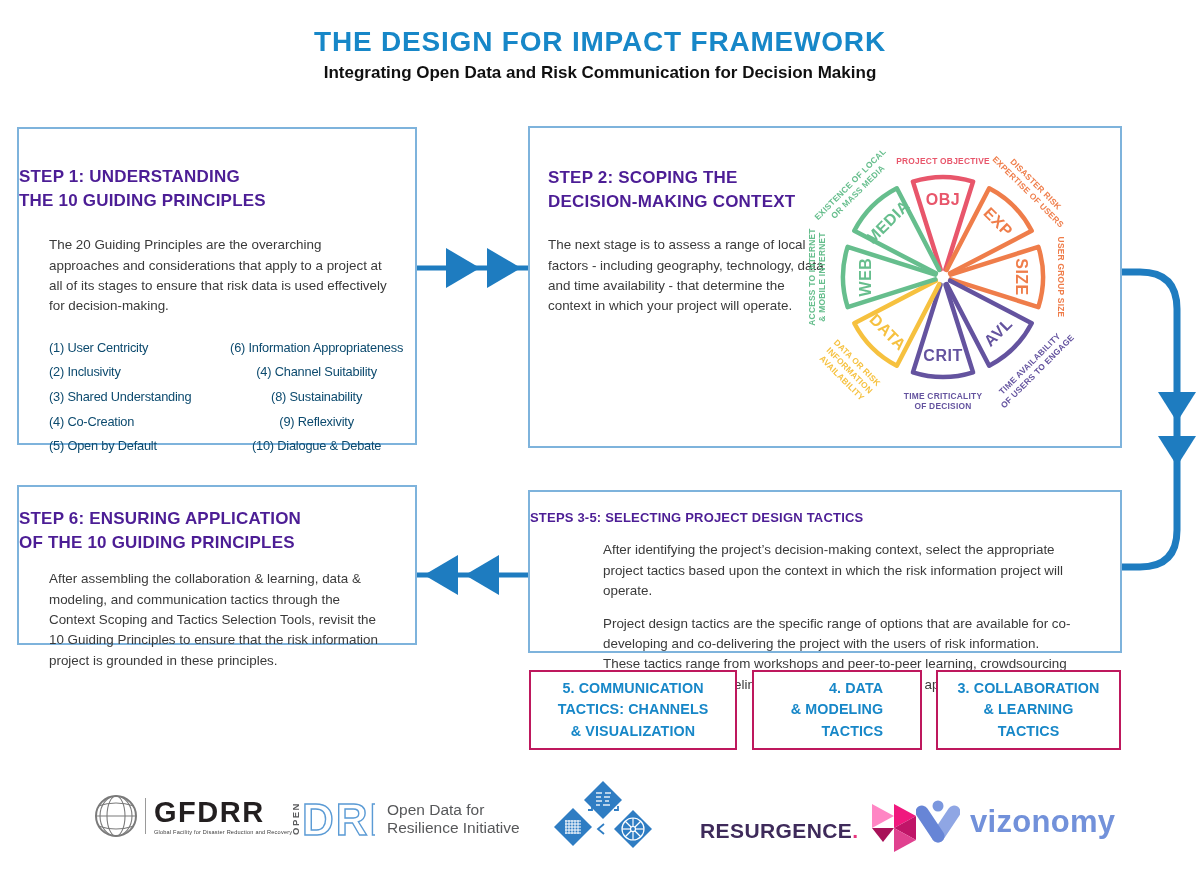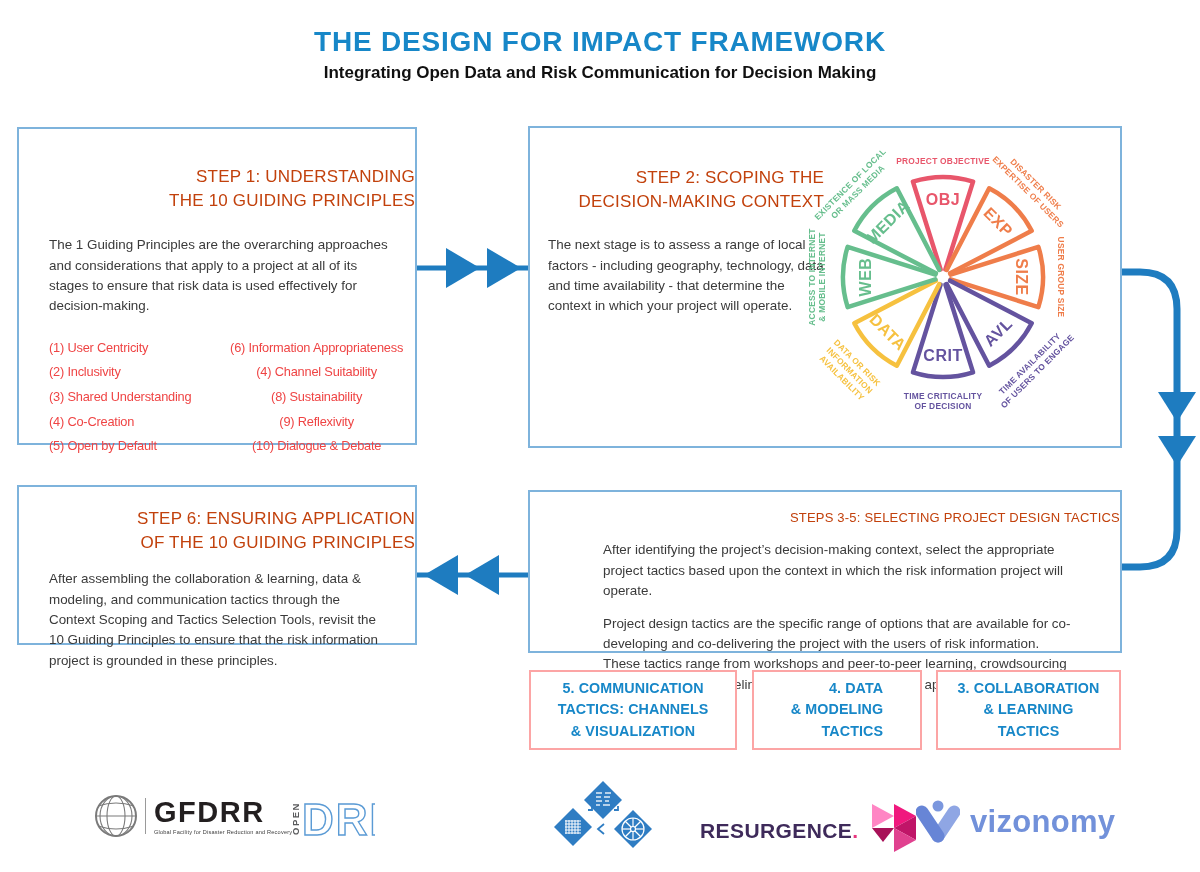--- a/index.html
+++ b/index.html
@@ -5,46 +5,46 @@
   * { margin:0; padding:0; box-sizing:border-box; }
   html,body { width:1200px; height:872px; }
   body { background:#ffffff; font-family:"Liberation Sans", sans-serif; position:relative; overflow:hidden; }
 
   .main-title { position:absolute; top:26px; left:0; width:1200px; text-align:center;
     font-size:28px; font-weight:bold; letter-spacing:0.8px; color:#1787C8; }
   .subtitle { position:absolute; top:63px; left:0; width:1200px; text-align:center;
     font-size:17px; font-weight:bold; color:#101010; }
 
   .box { position:absolute; background:#fff; border:2px solid #7EB3DC; }
-  .box-title { font-size:17px; font-weight:normal; color:#c2410c; text-align:right; line-height:1.42; letter-spacing:0.2px; }
+  .box-title { font-size:17px; font-weight:bold; color:#4c1d95; text-align:left; line-height:1.42; letter-spacing:0.2px; }
   .body-text { font-size:13.4px; color:#3A3A3A; line-height:1.52; }
 
   #box1 { left:17px; top:127px; width:400px; height:318px; padding-top:36px; }
   #box1 .body-text { margin:22px 26px 0 30px; }
-  .principles { display:flex; margin:23px 0 0 30px; font-size:12.8px; color:#ef4444; }
+  .principles { display:flex; margin:23px 0 0 30px; font-size:12.8px; color:#0c4a6e; }
   .principles .col-left { width:172px; }
   .principles .col-right { width:200px;text-align:center; }
   .principles div { margin-bottom:9.6px; letter-spacing:-0.2px; }
 
   #box2 { left:528px; top:126px; width:594px; height:322px; }
   #step2-text { position:absolute; left:18px; top:38px; width:276px; }
   #step2-text .body-text { margin-top:21px; }
   #wheel-svg { position:absolute; left:248px; top:-3px; overflow:visible; }
   .wheel-abbr { font-size:16px; font-weight:bold; letter-spacing:0.5px; }
   .wheel-label { font-size:8.4px; font-weight:bold; letter-spacing:0.25px; }
 
   #box6 { left:17px; top:485px; width:400px; height:160px; padding-top:20px; }
   #box6 .body-text { width:336px; margin:14px auto 0; }
 
   #box35 { left:528px; top:490px; width:594px; height:163px; padding-top:17px; }
   #box35 .box-title { font-size:13px; }
   #box35 .body-text { margin:13px 44px 0 73px; }
   #box35 .body-text + .body-text { margin-top:12px; }
 
-  .tactic { position:absolute; top:670px; height:80px; border:2px solid #fca5a5; background:#fff;
+  .tactic { position:absolute; top:670px; height:80px; border:2px solid #be185d; background:#fff;
     display:flex; align-items:center; justify-content:center; text-align:center;
     font-size:14.3px; font-weight:bold; color:#1787C8; line-height:1.5; letter-spacing:0.1px; }
   #tactic5 { left:529px; width:208px; }
   #tactic4 { left:752px; width:170px;text-align:right; }
   #tactic3 { left:936px; width:185px; }
 
   .arrow-svg { position:absolute; }
 
   
   .logo { position:absolute; display:flex; align-items:center; }
@@ -66,21 +66,21 @@
   .vizonomy-name { font-size:31px; font-weight:bold; color:#7291DA; letter-spacing:0.3px; margin-left:10px; }
 </style>
 </head>
 <body>
 
 <div class="main-title">THE DESIGN FOR IMPACT FRAMEWORK</div>
 <div class="subtitle">Integrating Open Data and Risk Communication for Decision Making</div>
 
 <section class="box" id="box1">
   <div class="box-title">STEP 1: UNDERSTANDING<br>THE 10 GUIDING PRINCIPLES</div>
-  <p class="body-text">The 1 Guiding Principles are the overarching approaches and considerations that apply to a project at all of its stages to ensure that risk data is used effectively for decision-making.</p>
+  <p class="body-text">The 20 Guiding Principles are the overarching approaches and considerations that apply to a project at all of its stages to ensure that risk data is used effectively for decision-making.</p>
   <div class="principles">
     <div class="col-left">
         <div>(1) User Centricity</div>
         <div>(2) Inclusivity</div>
         <div>(3) Shared Understanding</div>
         <div>(4) Co-Creation</div>
         <div>(5) Open by Default</div>
       </div>
     <div class="col-right">
         <div>(6) Information Appropriateness</div>
@@ -172,20 +172,24 @@
     <div class="gfdrr-name">GFDRR</div>
     <div class="gfdrr-tag">Global Facility for Disaster Reduction and Recovery</div>
   </div>
 </div>
 
 <div class="logo" id="logo-opendri">
   <div class="opendri-open">OPEN</div>
   <svg width="74" height="50" viewBox="0 0 74 50">
     <text x="1" y="41" style="font-size:44px; font-weight:bold; letter-spacing:2px;" fill="none" stroke="#5B9BD5" stroke-width="1.4">DRI</text>
   </svg>
+  <div class="opendri-text">
+    <div>Open Data for</div>
+    <div>Resilience Initiative</div>
+  </div>
 </div>
 
 <div class="logo" id="logo-diamonds">
   <svg width="106" height="76" viewBox="0 0 106 76">
     <polygon points="51,1 70,20 51,39 32,20" fill="#2F7DC3"></polygon>
     <g stroke="#ffffff" stroke-width="1.3">
       <line x1="44" y1="13" x2="50" y2="13"></line>
         <line x1="53" y1="13" x2="59" y2="13"></line>
       <line x1="44" y1="17" x2="49" y2="17"></line>
         <line x1="52" y1="17" x2="58" y2="17"></line>

